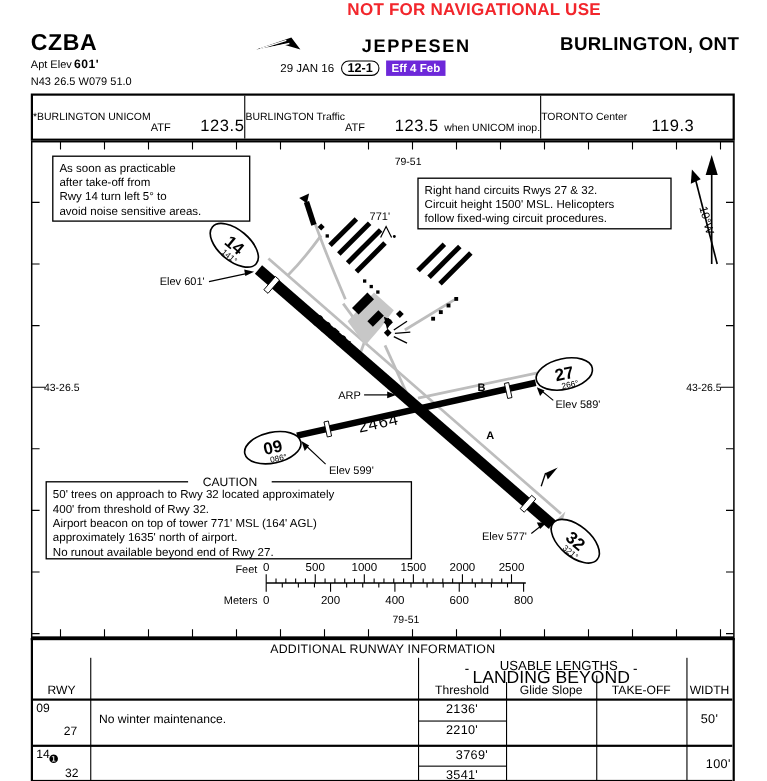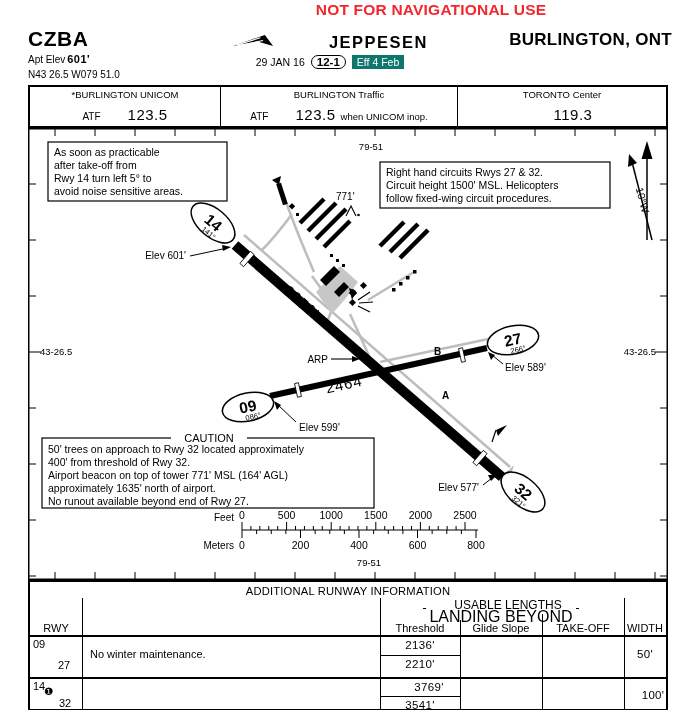--- a/index.html
+++ b/index.html
@@ -19,27 +19,27 @@
   .icao{left:28px;top:27px;font-size:21px;font-weight:bold;letter-spacing:.5px;}
   .aptelev{left:28px;top:53px;font-size:10px;white-space:nowrap;}
   .aptelev b{font-size:11px;margin-left:2px;letter-spacing:.5px;}
   .coords{left:28px;top:69px;font-size:10px;white-space:nowrap;}
   .centerhead{left:232px;top:33px;width:196px;text-align:center;}
   .logorow{display:flex;align-items:center;justify-content:space-between;gap:4px;}
   .logotext{font-size:16.5px;font-weight:bold;letter-spacing:1.5px;}
   .daterow{display:flex;align-items:center;justify-content:center;gap:6px;margin-top:3px;}
   .chartdate{font-size:10.5px;white-space:nowrap;}
   .chartindex{border:1.5px solid #000;border-radius:10px;padding:0 5px;font-size:11.5px;font-weight:bold;white-space:nowrap;}
-  .effbox{background:#0f766e;color:#fff;font-size:10.5px;font-weight:normal;padding:1px 5px;white-space:nowrap;}
+  .effbox{background:#6d28d9;color:#fff;font-size:10.5px;font-weight:bold;padding:1px 5px;white-space:nowrap;}
   .cityhead{right:25px;top:30px;text-align:right;}
   .cityname{font-size:17px;font-weight:bold;letter-spacing:.3px;white-space:nowrap;}
   .aptname{font-size:13px;margin-top:5px;letter-spacing:.3px;white-space:nowrap;}
   
   .comms{left:28px;top:85px;width:640px;height:43px;border:2px solid #000;box-sizing:border-box;display:flex;}
-  .commcell{display:flex;flex-direction:column;align-items:center;box-sizing:border-box;padding:2px 0 3px 0;}
+  .commcell{display:flex;flex-direction:row;align-items:center;box-sizing:border-box;padding:2px 0 3px 0;}
   .commcell.c1{flex:0 0 190px;}
   .commcell.c2{flex:0 0 238px;border-left:1.2px solid #000;border-right:1.2px solid #000;}
   .commcell.c3{flex:1;}
   .commlabel{font-size:9.5px;white-space:nowrap;}
   .commvalue{margin-top:auto;display:flex;align-items:baseline;gap:5px;white-space:nowrap;}
   .freqpfx{font-size:10px;}
   .freq{font-size:15px;letter-spacing:.5px;margin-left:22px;}
   .freqsfx{font-size:9.5px;}
   
   .mapwrap{left:28px;top:128px;width:640px;height:452px;}

